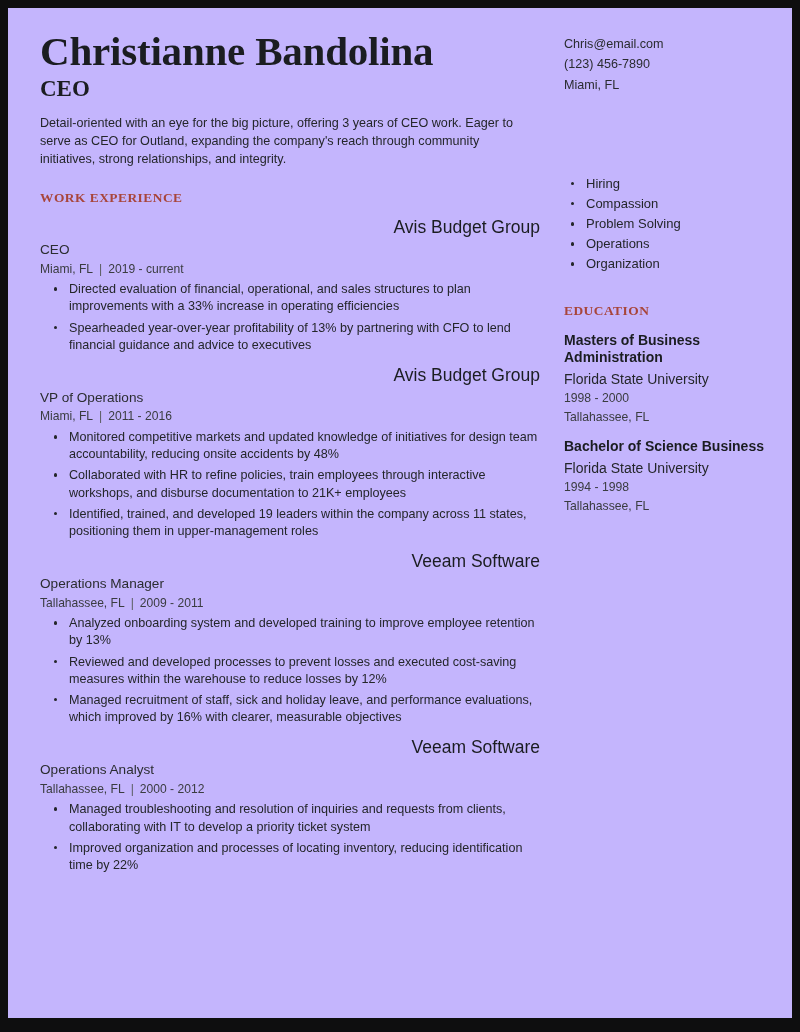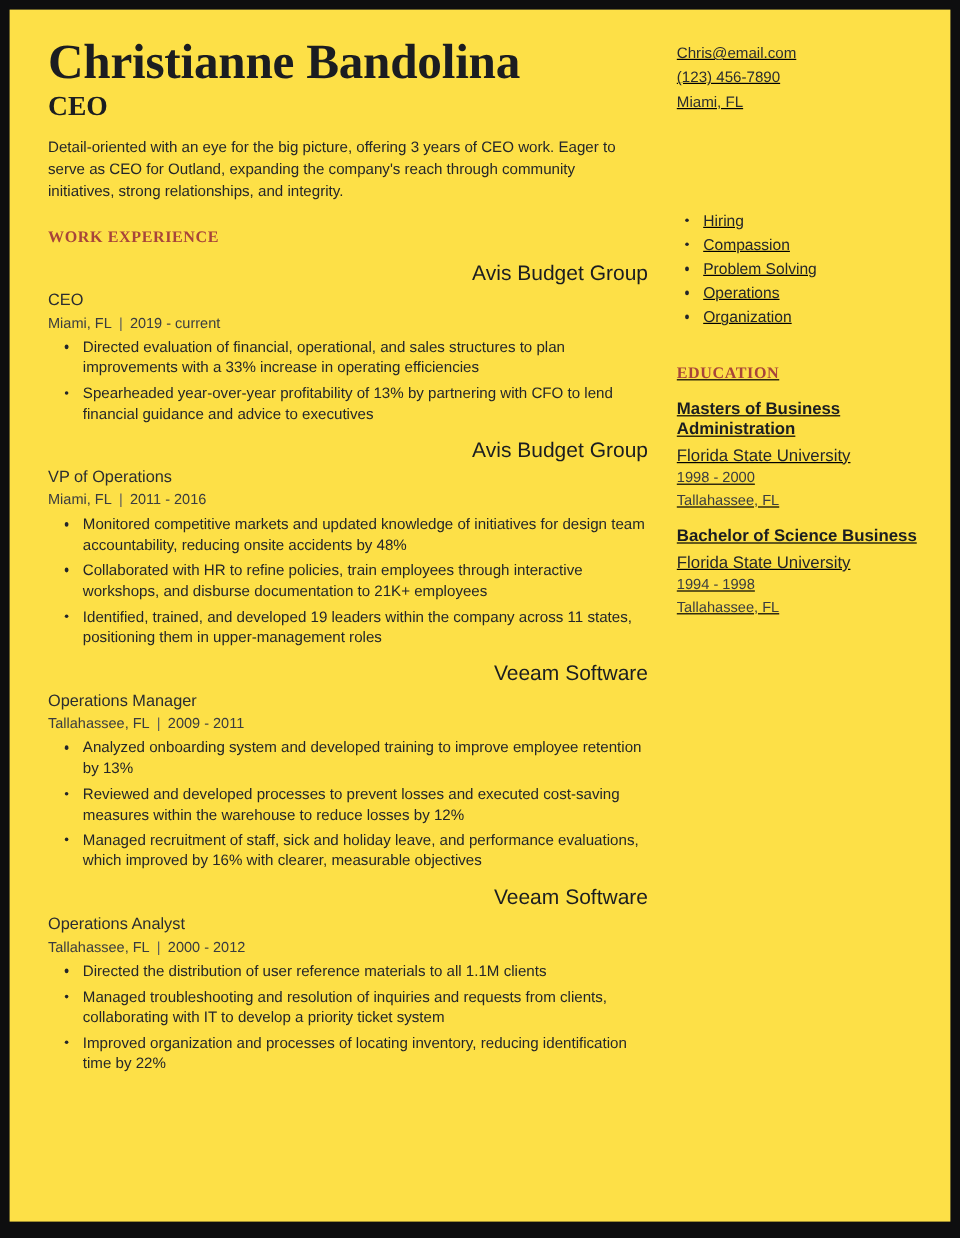--- a/index.html
+++ b/index.html
@@ -12,39 +12,38 @@
     background: #0e0e0f;
     font-family: "Liberation Sans", sans-serif;
     overflow: hidden;
   }
   .page {
     position: absolute;
     left: 8px;
     top: 8px;
     width: 784px;
     height: 1010px;
-    background: #fde047;
+    background: #c4b5fd;
     box-sizing: border-box;
     padding: 22px 26px 0 32px;
     overflow: hidden;
   }
   .columns {
     display: flex;
     align-items: flex-start;
   }
   .col-left {
     width: 500px;
     flex: 0 0 500px;
   }
   .col-right {
     width: 212px;
     flex: 0 0 212px;
     margin-left: 24px;
     padding-top: 4px;
-    text-decoration: underline;
   }
 
   
   .name {
     font-family: "Liberation Serif", serif;
     font-weight: bold;
     font-size: 41px;
     line-height: 1.06;
     color: #1b1d21;
     letter-spacing: -0.2px;
@@ -249,21 +248,20 @@
           </ul>
         </div>
 
         <div class="job">
           <div class="job-company">Veeam Software</div>
           <div class="job-title">Operations Analyst</div>
           <div class="job-meta">
             <span>Tallahassee, FL</span><span class="sep">|</span><span>2000 - 2012</span>
           </div>
           <ul class="bullets">
-            <li>Directed the distribution of user reference materials to all 1.1M clients</li>
             <li>Managed troubleshooting and resolution of inquiries and requests from clients, collaborating with IT to develop a priority ticket system</li>
             <li>Improved organization and processes of locating inventory, reducing identification time by 22%</li>
           </ul>
         </div>
 
       </div>
     </div>
 
     <div class="col-right">
 

